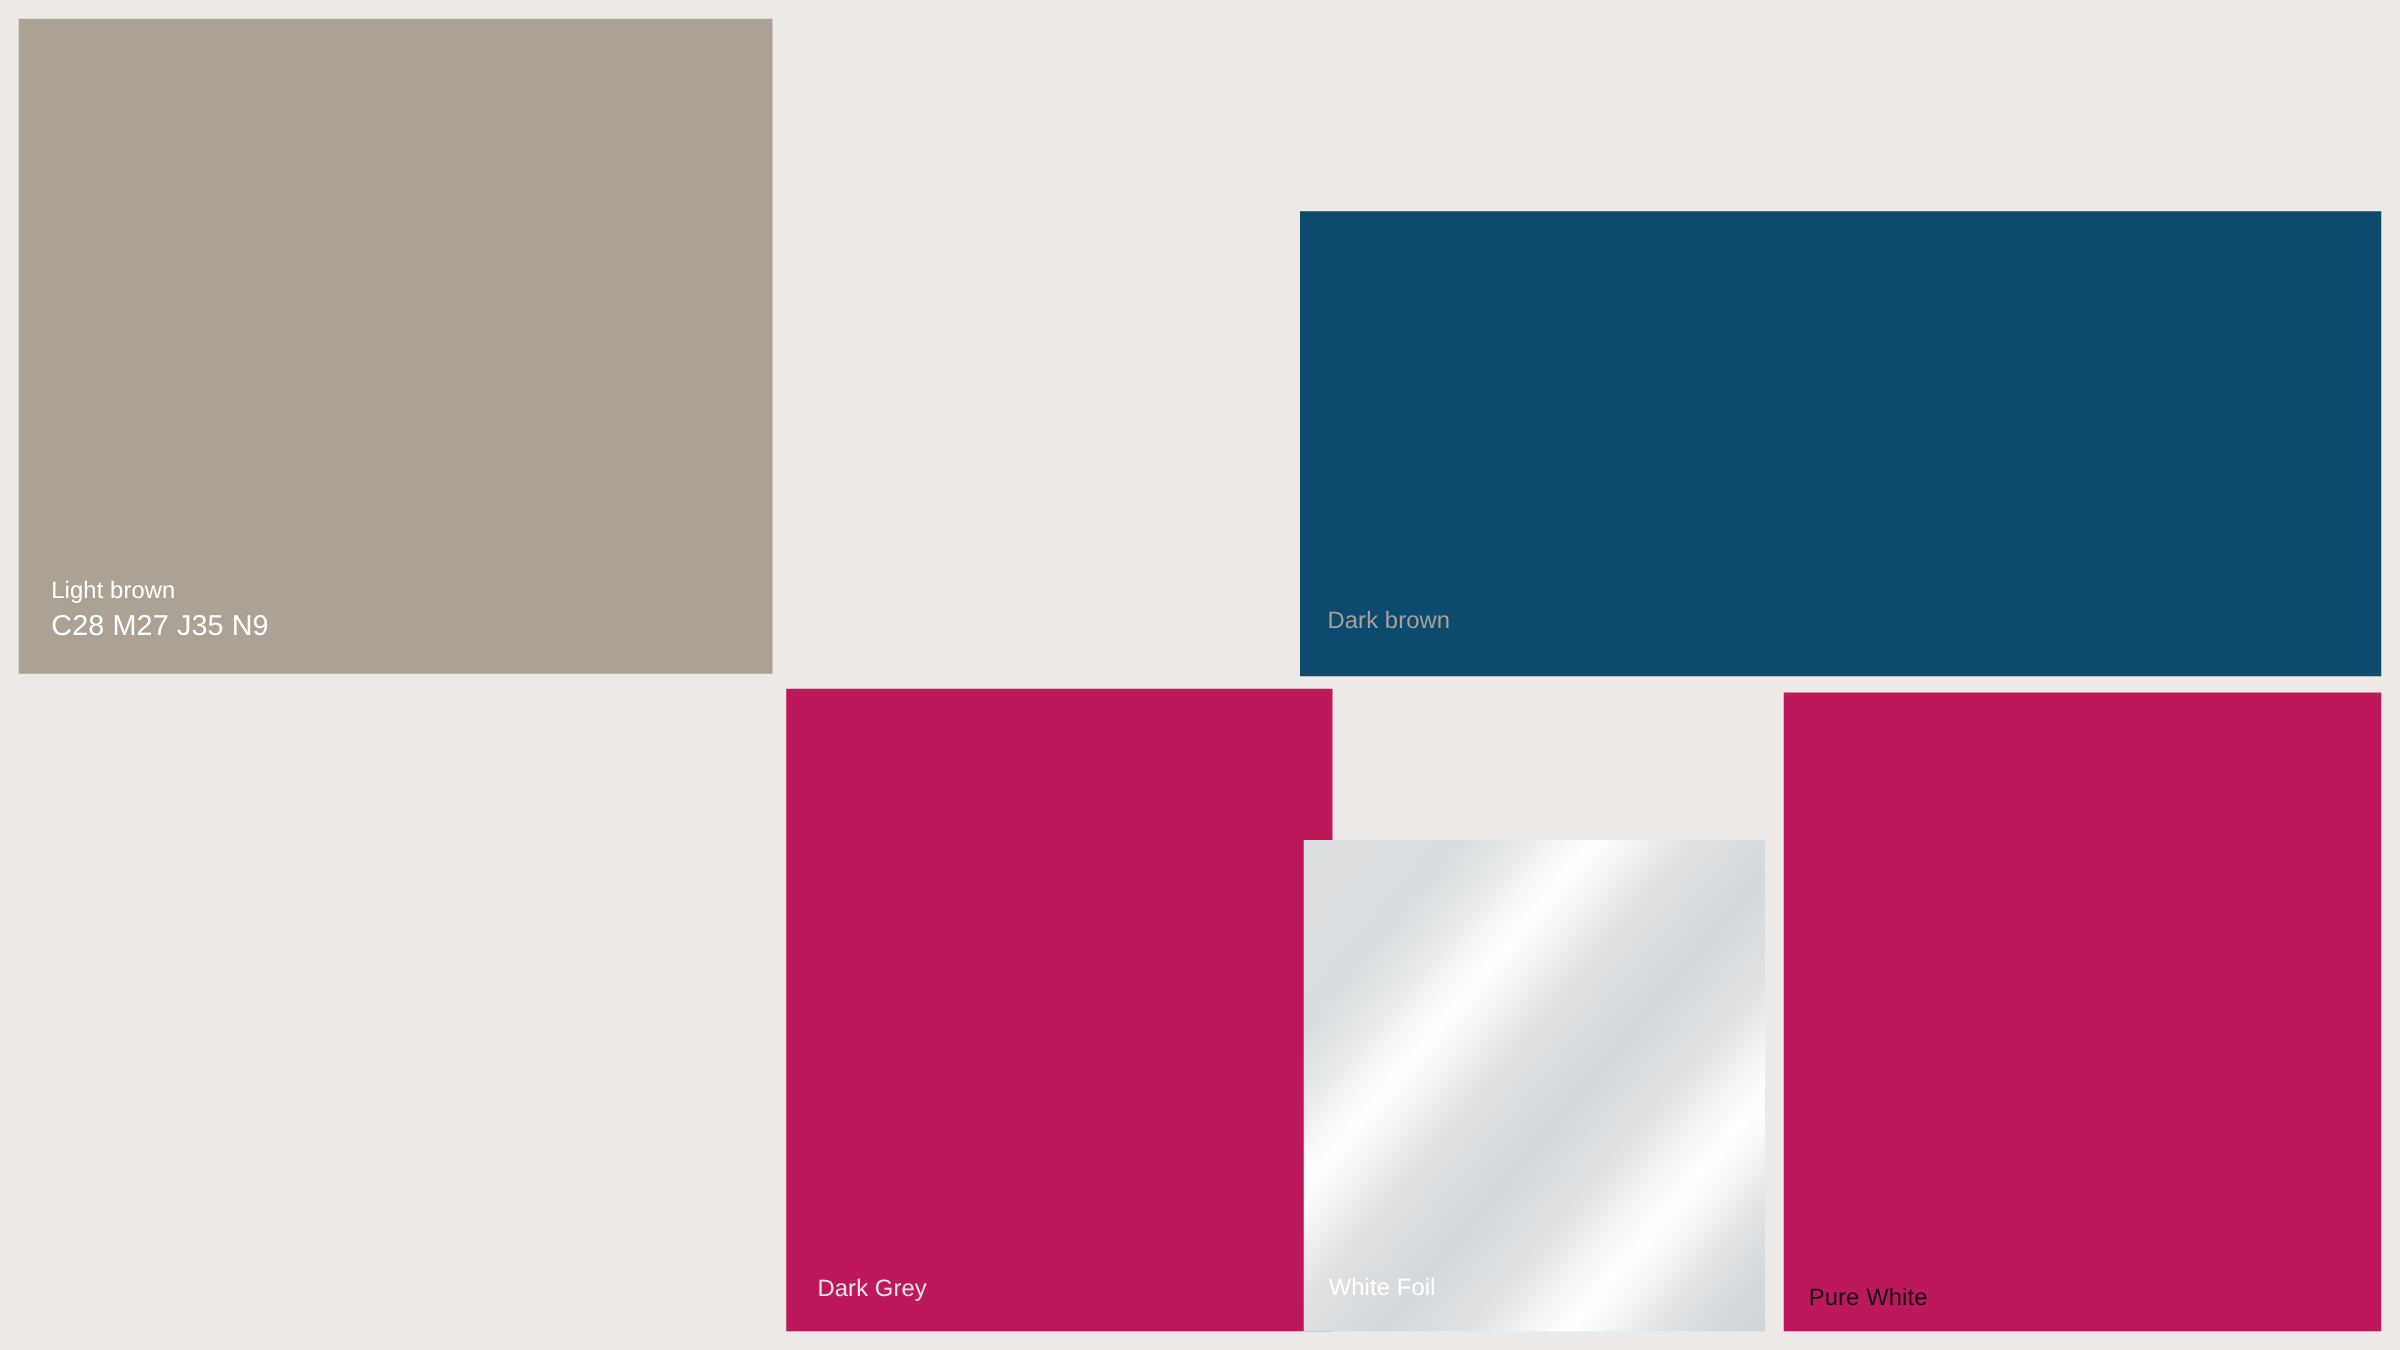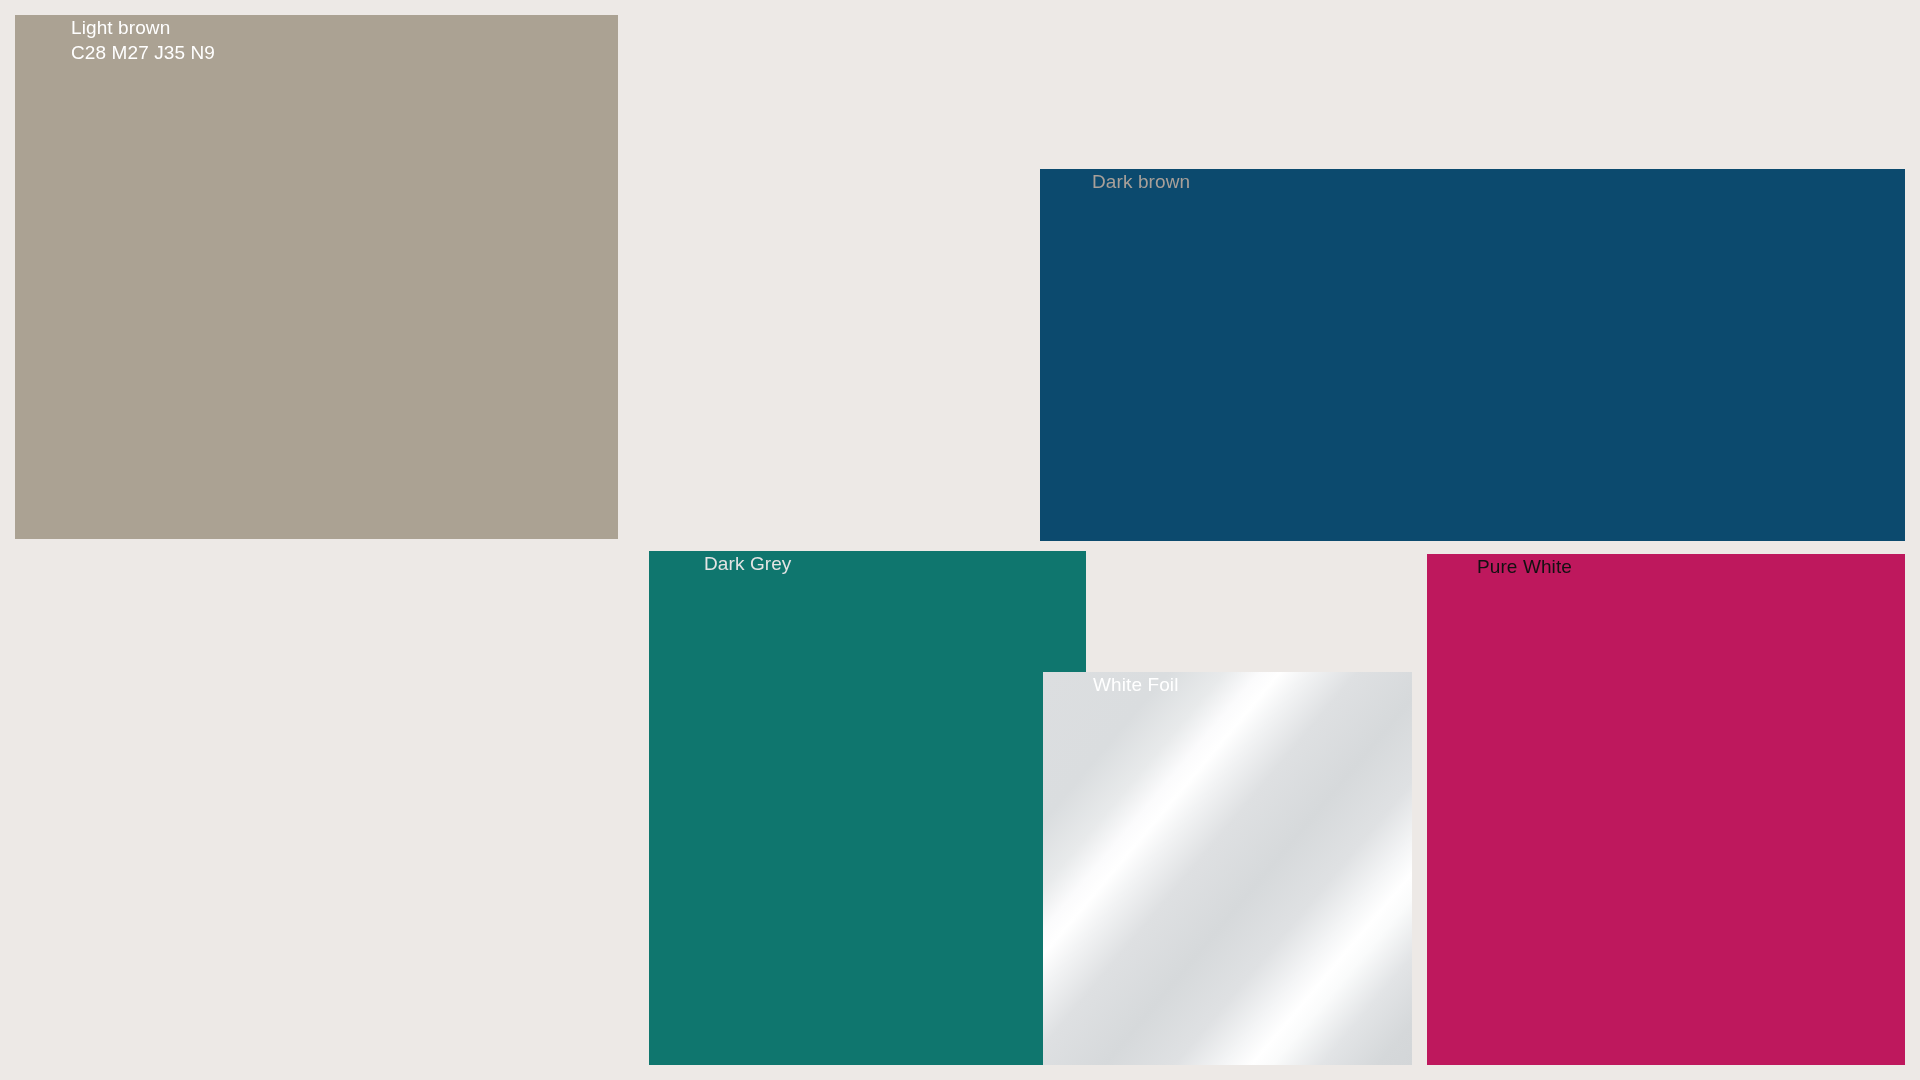--- a/index.html
+++ b/index.html
@@ -12,37 +12,37 @@
   }
   #palette-board {
     position:relative;
     width:1920px; height:1080px;
     background:#EDE9E6;
   }
   .swatch {
     position:absolute;
     display:flex;
     flex-direction:column;
-    padding-left:30px;
+    justify-content:flex-end;
   }
   .swatch-caption {
     padding-left:26px;
     padding-bottom:22px;
     line-height:1.32;
   }
   .swatch-name {
     display:block;
     font-size:19px;
     font-weight:400;
     letter-spacing:0.1px;
     white-space:nowrap;
   }
   .swatch-code {
     display:block;
-    font-size:19px;
+    font-size:23px;
     font-weight:400;
     letter-spacing:0.1px;
     white-space:nowrap;
   }
 
   
   #swatch-light-brown {
     left:15px; top:15px; width:603px; height:524px;
     background:#ABA293;
   }
@@ -55,22 +55,21 @@
   #swatch-light-grey .swatch-caption { color:#1C1C1C; padding-left:18px; padding-bottom:23px; }
 
   #swatch-dark-brown {
     left:1040px; top:169px; width:865px; height:372px;
     background:#0c4a6e;
   }
   #swatch-dark-brown .swatch-caption { color:#A9A099; padding-left:22px; padding-bottom:32px; }
 
   #swatch-dark-grey {
     left:629px; top:551px; width:437px; height:514px;
-    background:#0f766e;
-    margin-left:20px;
+    background:#be185d;
   }
   #swatch-dark-grey .swatch-caption { color:#E4E4E4; padding-left:18px; padding-bottom:21px; }
   #swatch-dark-grey .swatch-name { padding-left:7px; }
 
   #swatch-sliver-foil {
     left:1043px; top:672px; width:369px; height:393px;
     background:
       linear-gradient(130deg,
         #DCDEE0 0%,
         #DADDDF 18%,

